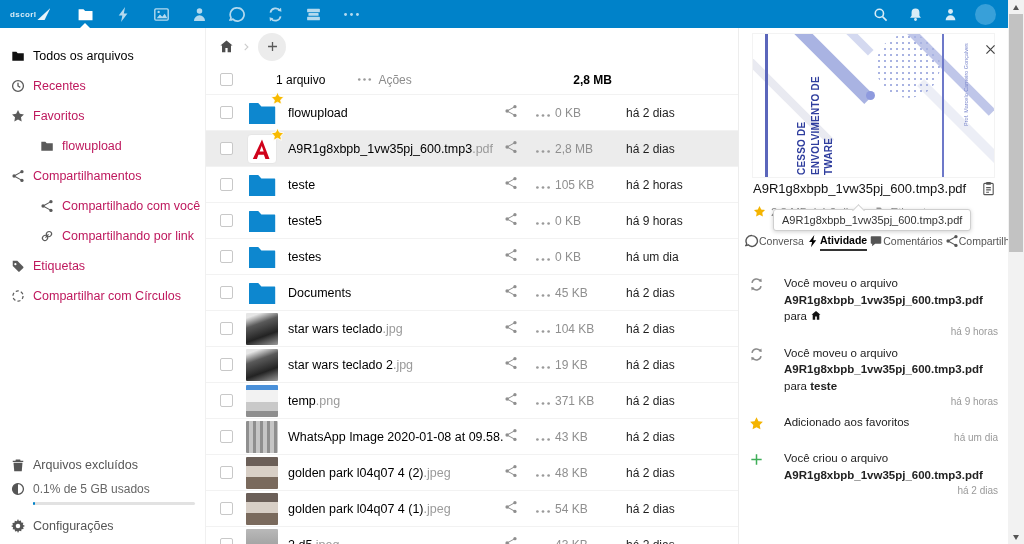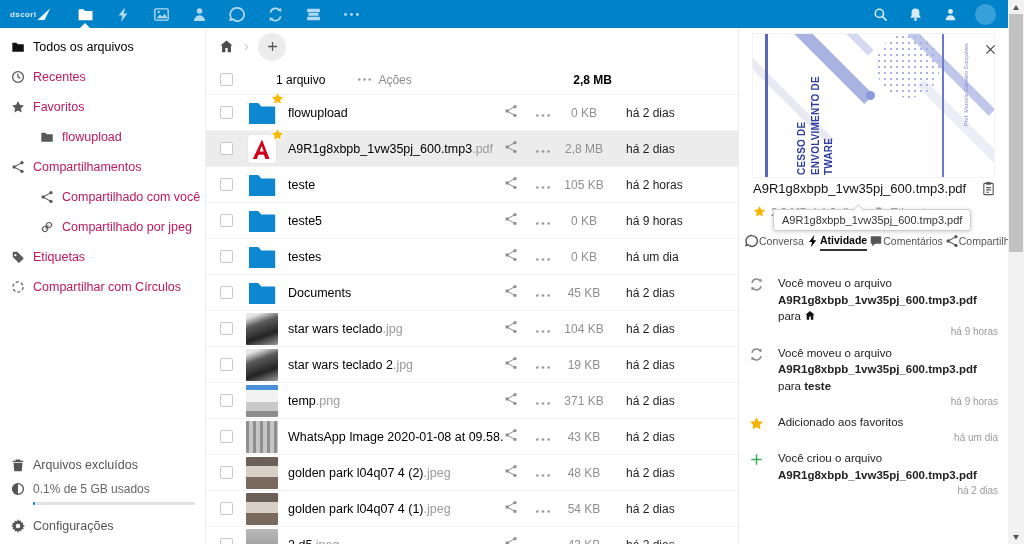--- a/index.html
+++ b/index.html
@@ -19,21 +19,21 @@
 .appbtn .ic{width:17px;height:17px;color:#fff;opacity:.7}
 .appbtn.active .ic{opacity:1}
 .appbtn.active::after{content:"";position:absolute;bottom:0;left:50%;margin-left:-5px;border-left:5px solid transparent;border-right:5px solid transparent;border-bottom:5px solid #fff}
 .globals{margin-left:auto;display:flex;align-items:center;padding-right:12px}
 .gbtn{width:35px;height:28px;display:flex;align-items:center;justify-content:center;cursor:pointer}
 .gbtn .ic{width:15px;height:15px;color:#fff;opacity:.85}
 .avatar{width:21px;height:21px;border-radius:50%;background:#38a0d9;margin-left:7px;cursor:pointer}
 
 
 .sidebar{position:absolute;top:28px;left:0;width:205px;bottom:0;background:#fff;z-index:3}
-.nav{padding-top:4px}
+.nav{padding-top:13px}
 .nav-item{height:30px;display:flex;align-items:center;padding-left:11px;color:#be185d;font-size:12.5px;cursor:pointer;white-space:nowrap}
 .nav-item .ic{width:14px;height:14px;flex:0 0 14px;margin-right:8px;color:#5a5a5a}
 .nav-item.indent{padding-left:40px}
 .nav-item.active{color:#000}
 .nav-item.active .ic{color:#111}
 .sb-bottom{position:absolute;left:0;bottom:4px;width:205px}
 .sb-item{height:29px;display:flex;align-items:center;padding-left:11px;font-size:12.5px;color:#555;cursor:pointer}
 .sb-item .ic{width:14px;height:14px;flex:0 0 14px;margin-right:8px;color:#555}
 .quota{padding:2px 0 6px 11px;cursor:default}
 .quota-row{display:flex;align-items:center;font-size:12px;color:#666}
@@ -68,21 +68,21 @@
 .t-temp{background:linear-gradient(#4a90d9 0 17%,#f2f2f2 17% 52%,#c9c9c9 52% 80%,#8e8e8e 80%)}
 .t-wa{background:repeating-linear-gradient(90deg,#8f8f8f 0 3px,#c6c6c6 3px 7px)}
 .t-gp{background:linear-gradient(#6b5f58 0 28%,#d8cfc6 28% 62%,#7a6a5d 62%)}
 .t-last{background:linear-gradient(#b9b9b9,#8f8f8f)}
 .col-name{flex:1;margin-left:10px;font-size:12.5px;color:#000;white-space:nowrap;overflow:hidden}
 .col-name .ext{color:#9a9a9a}
 .col-share{flex:0 0 16px;color:#8f8f8f;cursor:pointer}
 .col-share .ic{width:14px;height:14px}
 .col-dots{flex:0 0 18px;margin-left:15px;color:#9a9a9a;cursor:pointer}
 .col-dots .ic{width:16px;height:5px}
-.col-size{flex:0 0 58px;margin-left:2px;text-align:center;font-size:12px;color:#8f8f8f}
+.col-size{flex:0 0 58px;margin-left:2px;text-align:left;font-size:12px;color:#8f8f8f}
 .col-date{flex:0 0 76px;margin-left:13px;margin-right:36px;font-size:12px;color:#1d1d1d}
 
 
 .details{position:absolute;top:28px;left:738px;width:270px;bottom:0;background:#fff;border-left:1px solid #ededed;z-index:4}
 .close-x{position:absolute;top:15px;right:11px;width:13px;height:13px;color:#444;cursor:pointer;z-index:7}
 .preview{position:absolute;top:5px;left:13px;right:13px;height:145px;background:#fff;border:1px solid #f3f3f3;overflow:hidden}
 .pv-stripe{position:absolute;background:#a9b3e2;transform:rotate(45deg)}
 .pv-s1{left:22px;top:20px;width:110px;height:13px}
 .pv-s2{left:128px;top:28px;width:130px;height:9px;opacity:.75}
 .pv-s3{left:58px;top:-10px;width:70px;height:8px;opacity:.5}
@@ -105,21 +105,21 @@
 .tabs{position:absolute;top:205px;left:5px;right:5px;display:flex;justify-content:space-between}
 .tab{display:flex;align-items:center;cursor:pointer;padding:1px 1px}
 .tab .ic{width:14px;height:14px;color:#555;margin-bottom:3px}
 .tab .tlabel{font-size:10.5px;color:#555;padding-bottom:3px}
 .tab.active .ic{color:#000}
 .tab.active .tlabel{color:#000;font-weight:bold;border-bottom:2px solid #333}
 .activity{position:absolute;top:247px;left:10px;right:8px}
 .act{display:flex;margin-bottom:5px}
 .act-ic{flex:0 0 15px;width:15px;height:15px;margin-top:2px}
 .act-ic.sync{color:#8a8a8a}.act-ic.star{color:#f4b400}.act-ic.plus{color:#3fae58}
-.act-body{flex:1;margin-left:14px;font-size:11.5px;color:#222;line-height:1.45}
+.act-body{flex:1;margin-left:20px;font-size:11.5px;color:#222;line-height:1.45}
 .act-time{text-align:right;font-size:10px;color:#9a9a9a;margin-right:2px}
 .home-inline{display:inline-block;width:12px;height:11px;color:#111;vertical-align:-1px}
 
 
 .scrollcol{position:absolute;top:0;right:0;width:16px;bottom:0;background:#f2f2f2;z-index:20}
 .sc-arrow{position:absolute;left:0;width:16px;height:14px;display:flex;align-items:center;justify-content:center;cursor:pointer}
 .sc-up{top:0}.sc-down{bottom:0}
 .tri-up{border-left:3.5px solid transparent;border-right:3.5px solid transparent;border-bottom:5px solid #555}
 .tri-down{border-left:3.5px solid transparent;border-right:3.5px solid transparent;border-top:5px solid #555}
 .sc-thumb{position:absolute;left:1px;right:1px;top:14px;height:238px;background:#c2c2c2;cursor:grab}
@@ -290,21 +290,21 @@
         <div class="nav-item indent">
           <span class="ic">
             <svg viewBox="0 0 16 16" fill="none" stroke="currentColor" stroke-width="1.3">
               <g transform="rotate(45 8 8)">
                 <rect x="5.2" y="1.8" width="5.6" height="6" rx="2.8"></rect>
                 <rect x="5.2" y="8.2" width="5.6" height="6" rx="2.8"></rect>
                 <path d="M8 5.5v5"></path>
               </g>
             </svg>
           </span>
-          <span class="nav-label">Compartilhado por jpeg</span>
+          <span class="nav-label">Compartilhando por link</span>
         </div>
         <div class="nav-item">
           <span class="ic">
             <svg viewBox="0 0 16 16">
               <path fill="currentColor" fill-rule="evenodd" d="M2 2h5.2L14 8.8a1 1 0 010 1.4l-4.2 4.2a1 1 0 01-1.4 0L2 8zm3 2.6a1.3 1.3 0 100 2.6 1.3 1.3 0 000-2.6z"></path>
             </svg>
           </span>
           <span class="nav-label">Etiquetas</span>
         </div>
         <div class="nav-item">

